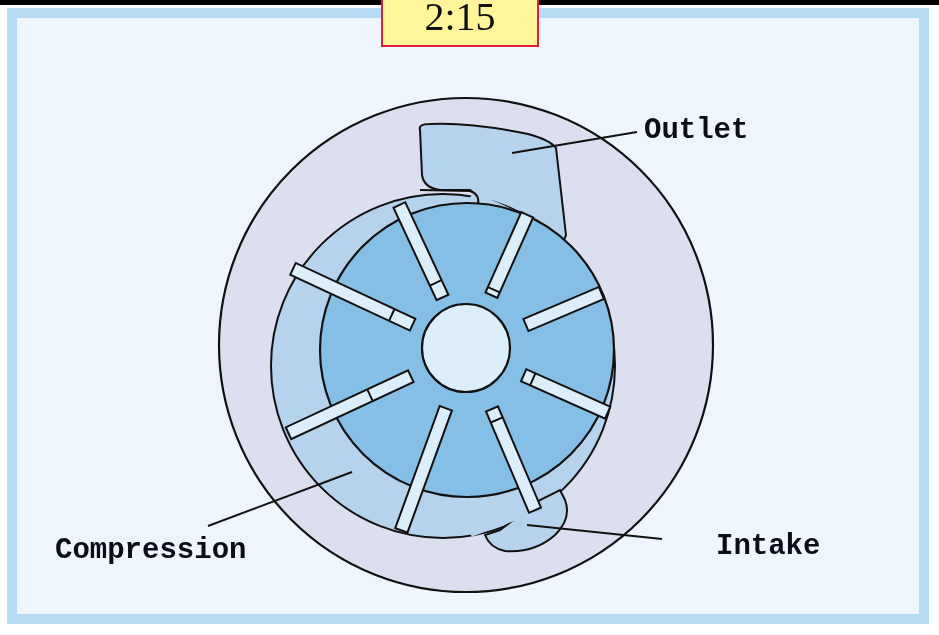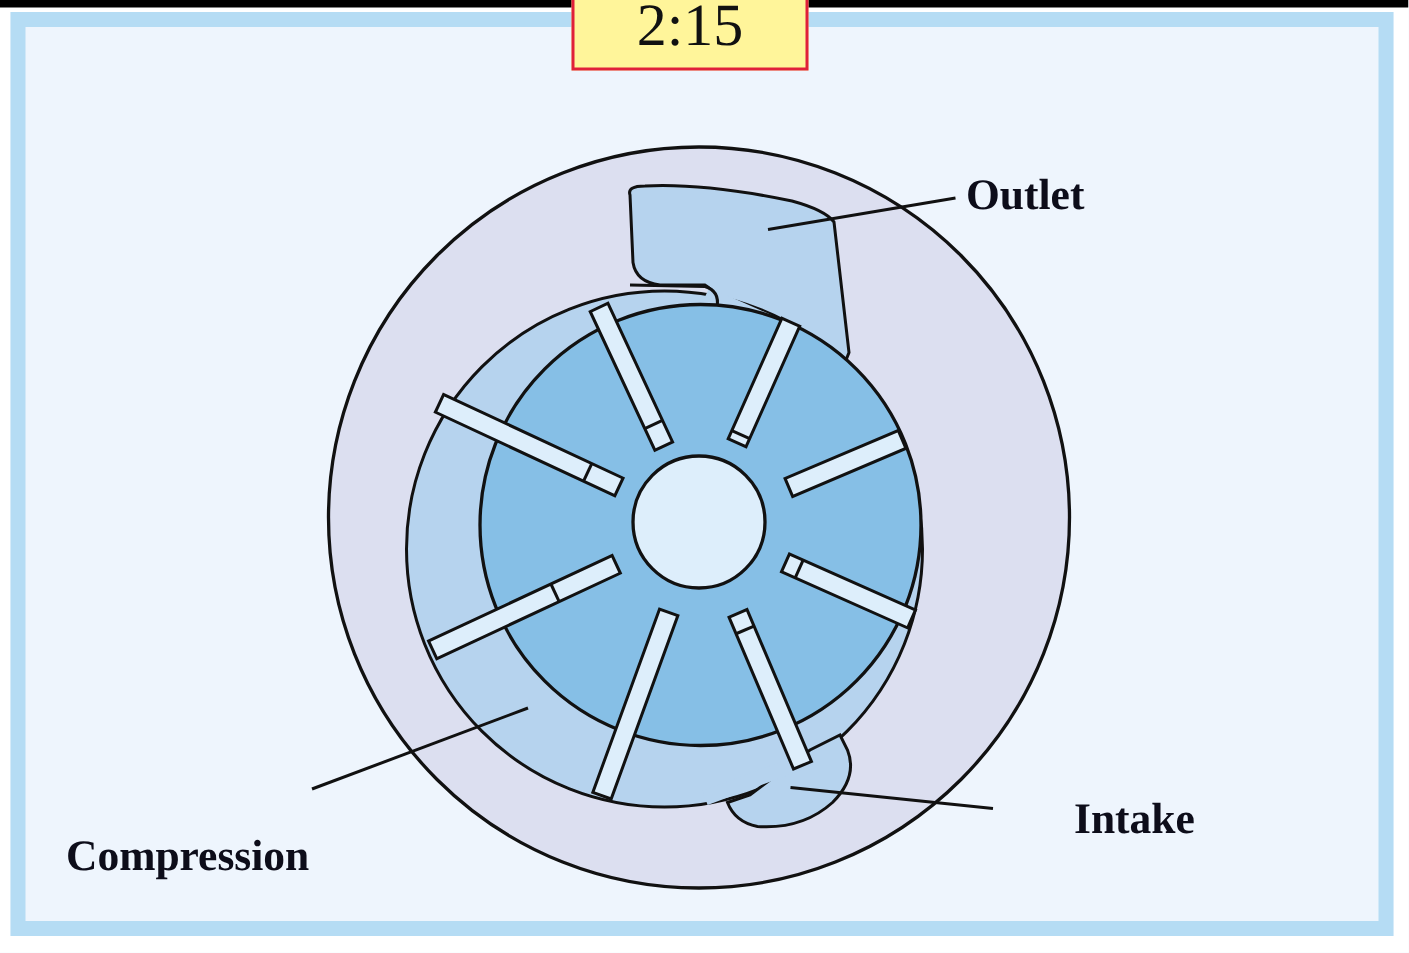--- a/index.html
+++ b/index.html
@@ -2,21 +2,21 @@
 <html><head>
   <meta charset="utf-8">
   <style>
     html, body { margin: 0; padding: 0; background: #ffffff; }
     body { width: 939px; height: 635px; position: relative; overflow: hidden; font-family: "Liberation Sans", sans-serif; }
     .top-rule { position: absolute; left: 0; top: 0; width: 939px; height: 5px; background: #000; }
     .frame { position: absolute; left: 7px; top: 8px; width: 902px; height: 596px; border: 10px solid #b5dcf4; background: #eef5fd; }
     .timer { position: absolute; left: 381px; top: -10px; width: 158px; height: 57px; background: #fff59a; border: 2px solid #e0203a; box-sizing: border-box; text-align: center; font-family: "Liberation Serif", serif; font-size: 40px; line-height: 46px; color: #111; overflow: hidden; }
     .timer span { display: block; margin-top: 2px; }
     svg.diagram { position: absolute; left: 0; top: 0; }
-    .label { position: absolute; font-family: Liberation Serif, serif; font-weight: bold; font-size: 29px; color: #0d0d1a; white-space: nowrap; }
+    .label { position: absolute; font-family: Liberation Mono, monospace; font-weight: bold; font-size: 29px; color: #0d0d1a; white-space: nowrap; }
   </style>
 </head>
 <body>
 
 <div class="top-rule"></div>
 <div class="frame"></div>
 
 <svg class="diagram" width="939" height="635" viewBox="0 0 939 635">
 
   <circle cx="466" cy="345" r="247" fill="#dcdff0" stroke="#111" stroke-width="2.2"></circle>
@@ -72,13 +72,13 @@
   <line x1="527" y1="525" x2="662" y2="539" stroke="#111" stroke-width="2"></line>
   <line x1="352" y1="472" x2="208" y2="526" stroke="#111" stroke-width="2"></line>
 </svg>
 
 <div class="timer">
   <span>2:15</span>
 </div>
 
 <div class="label" style="left:644px; top:114px;">Outlet</div>
 <div class="label" style="left:716px; top:530px;">Intake</div>
-<div class="label" style="left:44px; top:534px;margin-top:21px;">Compression</div>
+<div class="label" style="left:55px; top:534px;">Compression</div>
 
 </body></html>

